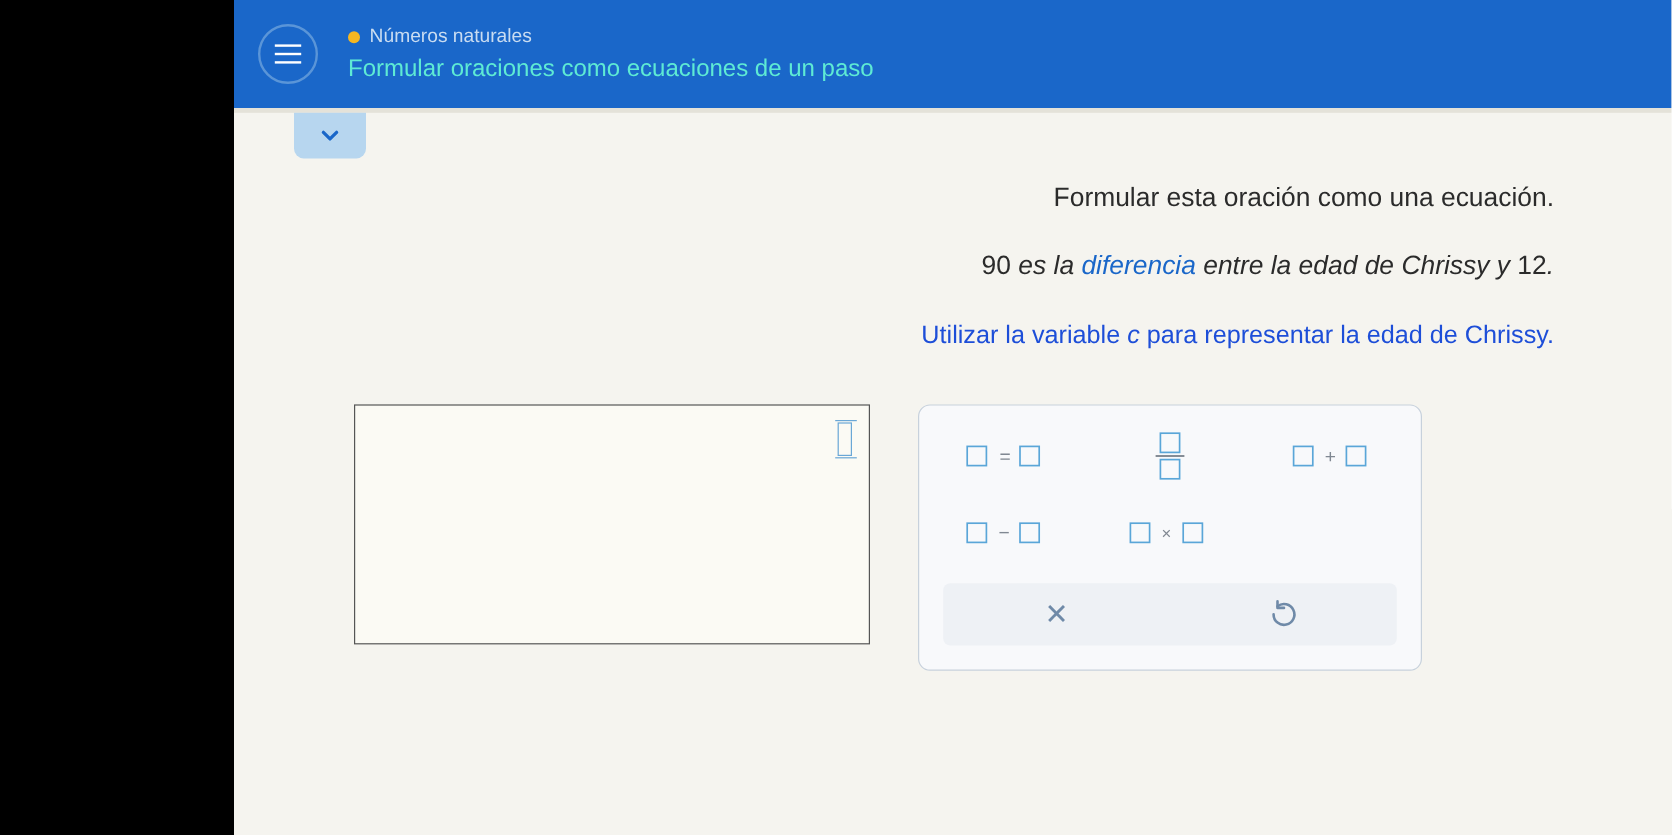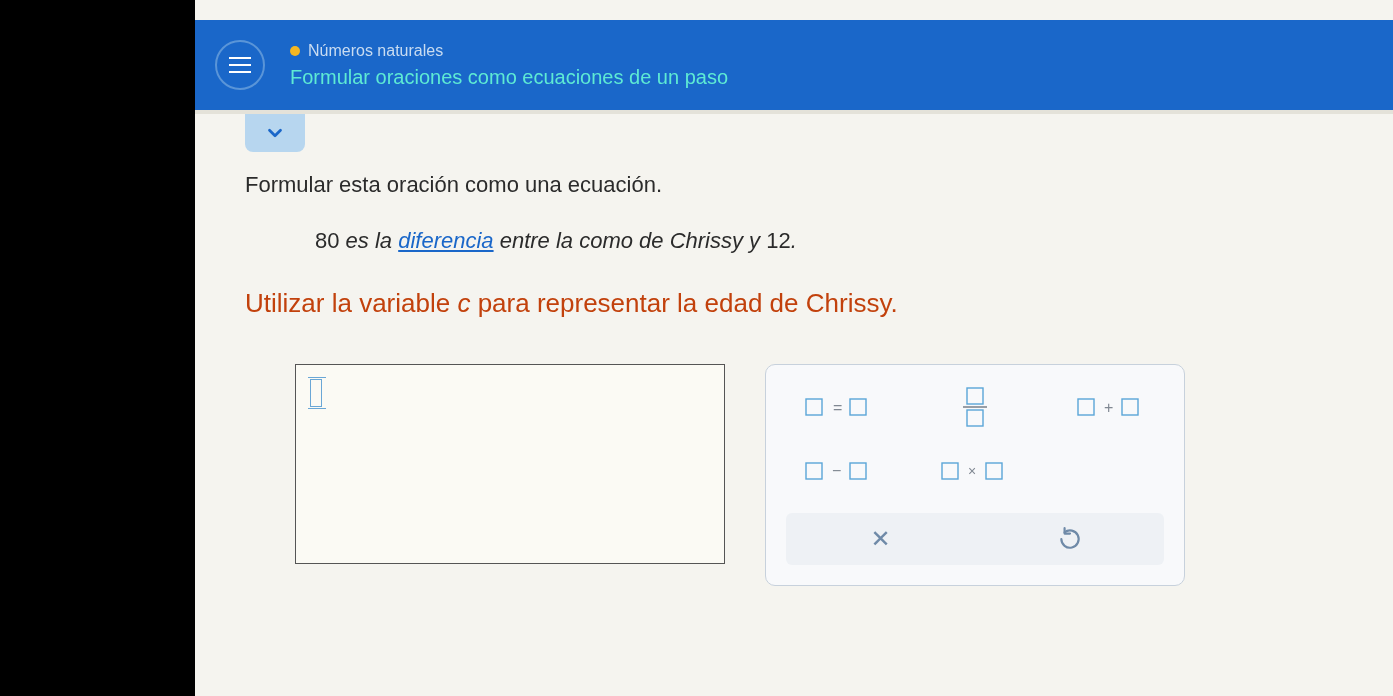--- a/index.html
+++ b/index.html
@@ -1,36 +1,36 @@
 <!DOCTYPE html>
 <html><head>
 <meta charset="utf-8">
 <style>
   * { margin: 0; padding: 0; box-sizing: border-box; }
   html, body { width: 1393px; height: 696px; font-family: Arial, Helvetica, sans-serif; overflow: hidden; }
   body { display: flex; }
   .left-black { width: 195px; height: 100%; background: #000; }
   .main { flex: 1; height: 100%; background: #f5f4ef; position: relative; }
-  .header { height: 90px; background: #1a67c9; display: flex; align-items: center; padding-left: 20px; color: #fff; margin-top: 20px; }
+  .header { height: 90px; background: #1a67c9; display: flex; align-items: center; padding-left: 20px; color: #fff; }
   .hamburger { width: 50px; height: 50px; border: 2px solid #5a95d8; border-radius: 50%; display: flex; flex-direction: column; justify-content: center; align-items: center; gap: 5px; margin-right: 25px; cursor: pointer; }
   .hamburger span { width: 22px; height: 2px; background: #fff; }
   .header-txt { display: flex; flex-direction: column; gap: 6px; }
   .crumb { font-size: 16px; color: #c9dcf1; display: flex; align-items: center; gap: 8px; }
   .dot { width: 10px; height: 10px; border-radius: 50%; background: #f5b722; display: inline-block; }
   .title { font-size: 20px; color: #5eead4; }
   .sep { height: 4px; background: #e4e2d9; }
-  .content { position: relative; padding: 0 30px 30px 50px; }
+  .content { position: relative; padding: 0 30px 30px 50px; text-align: right; }
   .dropdown-tab { position: absolute; top: 0; left: 50px; width: 60px; height: 38px; background: #b7d6ef; border-radius: 0 0 8px 8px; display: flex; align-items: center; justify-content: center; cursor: pointer; }
   .dropdown-tab svg { width: 22px; height: 22px; }
   .q-block { padding-top: 58px; max-width: 1050px; }
   .q-line1 { font-size: 22px; color: #2b2b2b; margin-bottom: 30px; }
   .q-line2 { font-size: 22px; color: #2b2b2b; font-style: italic; margin-left: 70px; margin-bottom: 34px; }
   .q-line2 .num { font-style: normal; }
-  .q-line2 .diff { color: #1a67c9; text-decoration: underline; cursor: pointer; }
-  .q-line3 { font-size: 26px; color: #c2410c; margin-bottom: 45px; }
+  .q-line2 .diff { color: #1a67c9; cursor: pointer; }
+  .q-line3 { font-size: 21px; color: #1d4ed8; margin-bottom: 45px; }
   .q-line3 .var { font-style: italic; }
   .workarea { display: flex; gap: 40px; align-items: flex-start; margin-left: 50px; }
   .answer-box { width: 430px; height: 200px; border: 1px solid #555; background: #fbfaf4; padding: 14px; }
   .cursor-slot { width: 12px; height: 28px; border: 1px solid #6aa7d6; display: inline-block; position: relative; }
   .cursor-slot::before, .cursor-slot::after { content: ""; position: absolute; left: -3px; width: 18px; height: 1px; background: #6aa7d6; }
   .cursor-slot::before { top: -3px; }
   .cursor-slot::after { bottom: -3px; }
   .toolbox { width: 420px; border: 1px solid #c7d1dc; border-radius: 10px; background: #f8f9fb; padding: 20px; }
   .tb-grid { display: grid; grid-template-columns: repeat(3, 1fr); gap: 20px 30px; margin-bottom: 20px; }
   .tb-btn { height: 44px; display: flex; align-items: center; justify-content: center; cursor: pointer; border-radius: 4px; }
@@ -66,21 +66,21 @@
   <div class="content">
     <div class="dropdown-tab">
       <svg viewBox="0 0 24 24">
         <path d="M6 9l6 6 6-6" fill="none" stroke="#1a67c9" stroke-width="3" stroke-linecap="round" stroke-linejoin="round"></path>
       </svg>
     </div>
 
     <div class="q-block">
       <div class="q-line1">Formular esta oración como una ecuación.</div>
       <div class="q-line2">
-        <span class="num">80</span><span> es la </span><span class="diff">diferencia</span><span> entre la como de Chrissy y </span><span class="num">12</span><span>.</span>
+        <span class="num">90</span><span> es la </span><span class="diff">diferencia</span><span> entre la edad de Chrissy y </span><span class="num">12</span><span>.</span>
       </div>
       <div class="q-line3">
         <span>Utilizar la variable </span><span class="var">c</span><span> para representar la edad de Chrissy.</span>
       </div>
 
       <div class="workarea">
         <div class="answer-box">
           <span class="cursor-slot"></span>
         </div>
 

